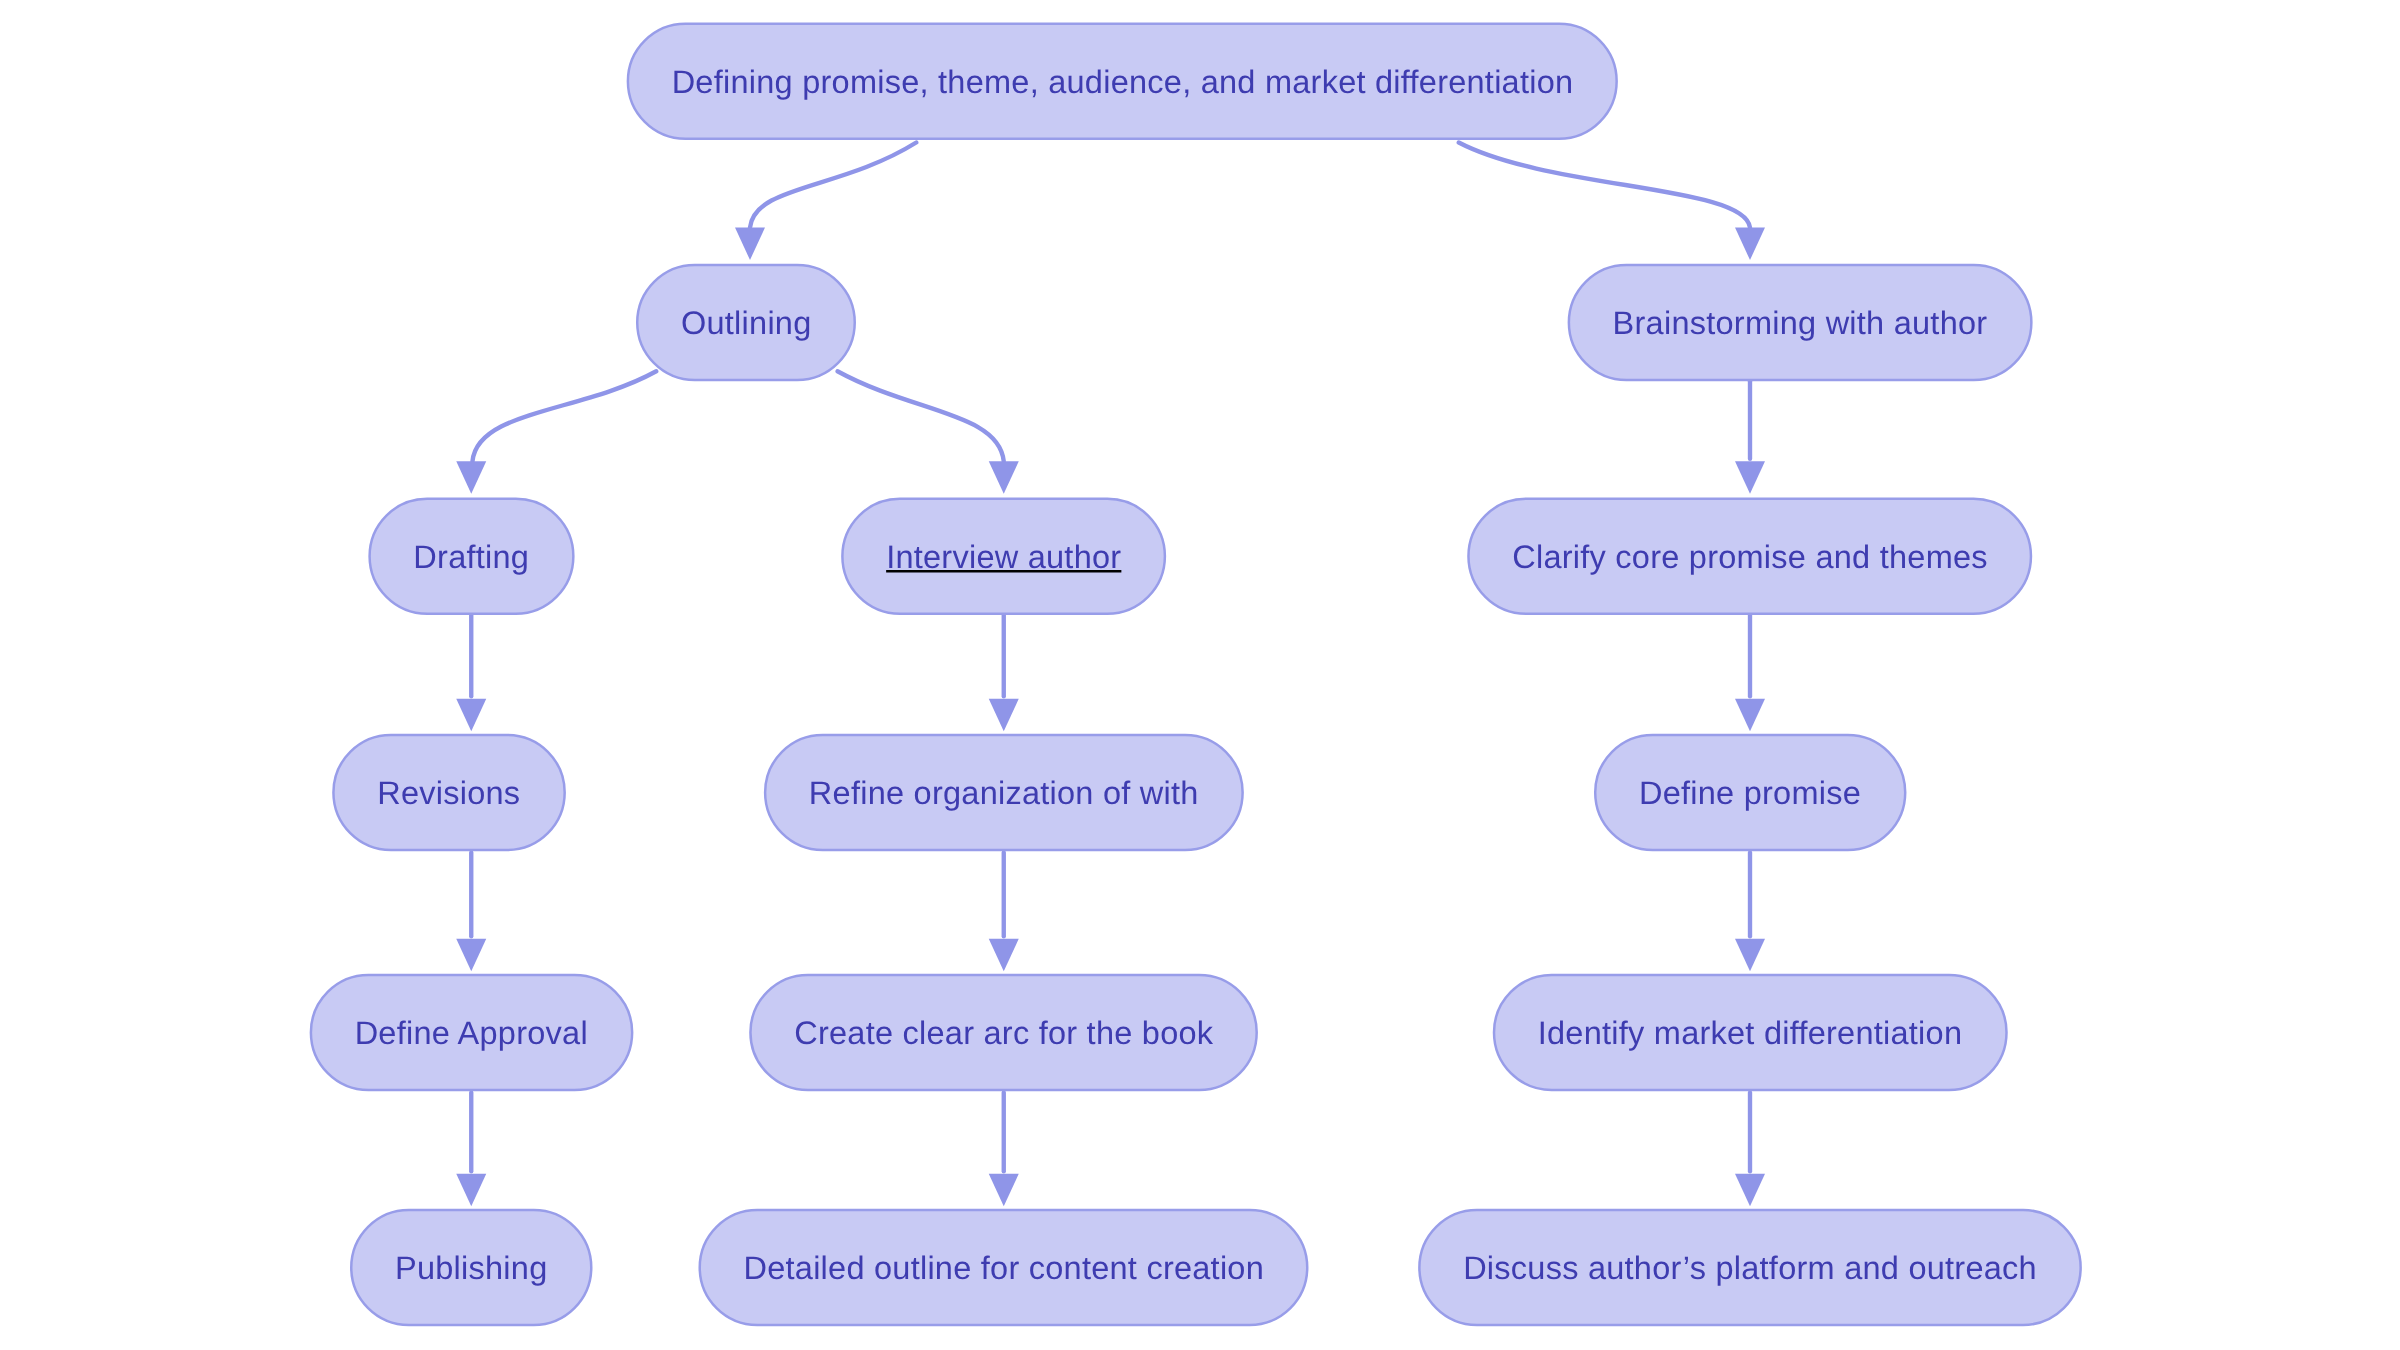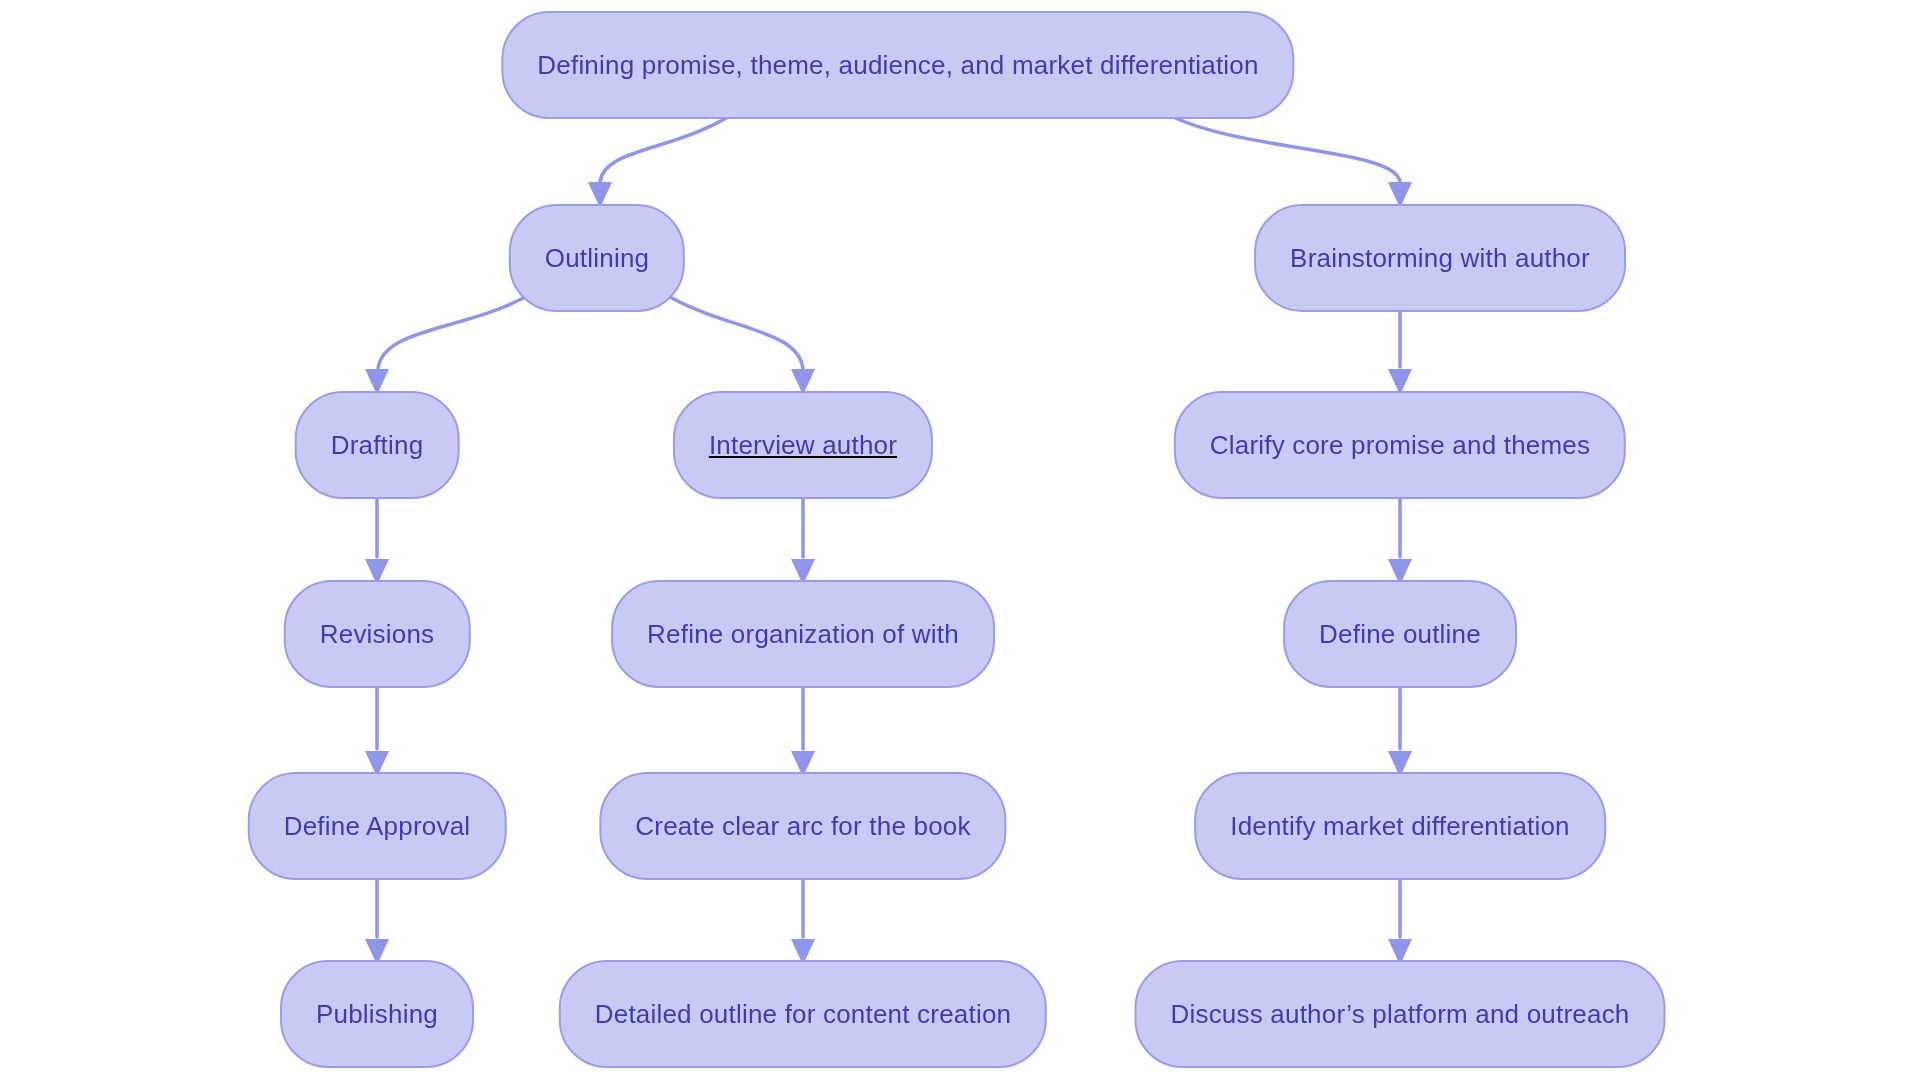--- a/index.html
+++ b/index.html
@@ -21,21 +21,21 @@
   .edge path {
     fill: none;
     stroke: var(--edge);
     stroke-width: 3.5;
     stroke-linecap: round;
   }
   .edge polygon { fill: var(--edge); stroke: none; }
   .node {
     position: absolute;
     transform: translate(-50%, -50%);
-    height: 108px;
+    height: 94px;
     display: flex;
     align-items: center;
     justify-content: center;
     padding: 0 34px;
     background: var(--node-fill);
     border: 2px solid var(--node-border);
     border-radius: 48px;
     white-space: nowrap;
   }
   .node-label {
@@ -125,30 +125,30 @@
   </div>
 
   <div class="node" style="left:803px; top:445px;text-decoration:underline;">
     <span class="node-label">Interview author</span>
   </div>
 
   <div class="node" style="left:1400px; top:445px;">
     <span class="node-label">Clarify core promise and themes</span>
   </div>
 
-  <div class="node" style="left:377px; top:634px;">
+  <div class="node" style="left:359px; top:634px;">
     <span class="node-label">Revisions</span>
   </div>
 
   <div class="node" style="left:803px; top:634px;">
     <span class="node-label">Refine organization of with</span>
   </div>
 
   <div class="node" style="left:1400px; top:634px;">
-    <span class="node-label">Define outline</span>
+    <span class="node-label">Define promise</span>
   </div>
 
   <div class="node" style="left:377px; top:826px;">
     <span class="node-label">Define Approval</span>
   </div>
 
   <div class="node" style="left:803px; top:826px;">
     <span class="node-label">Create clear arc for the book</span>
   </div>
 

